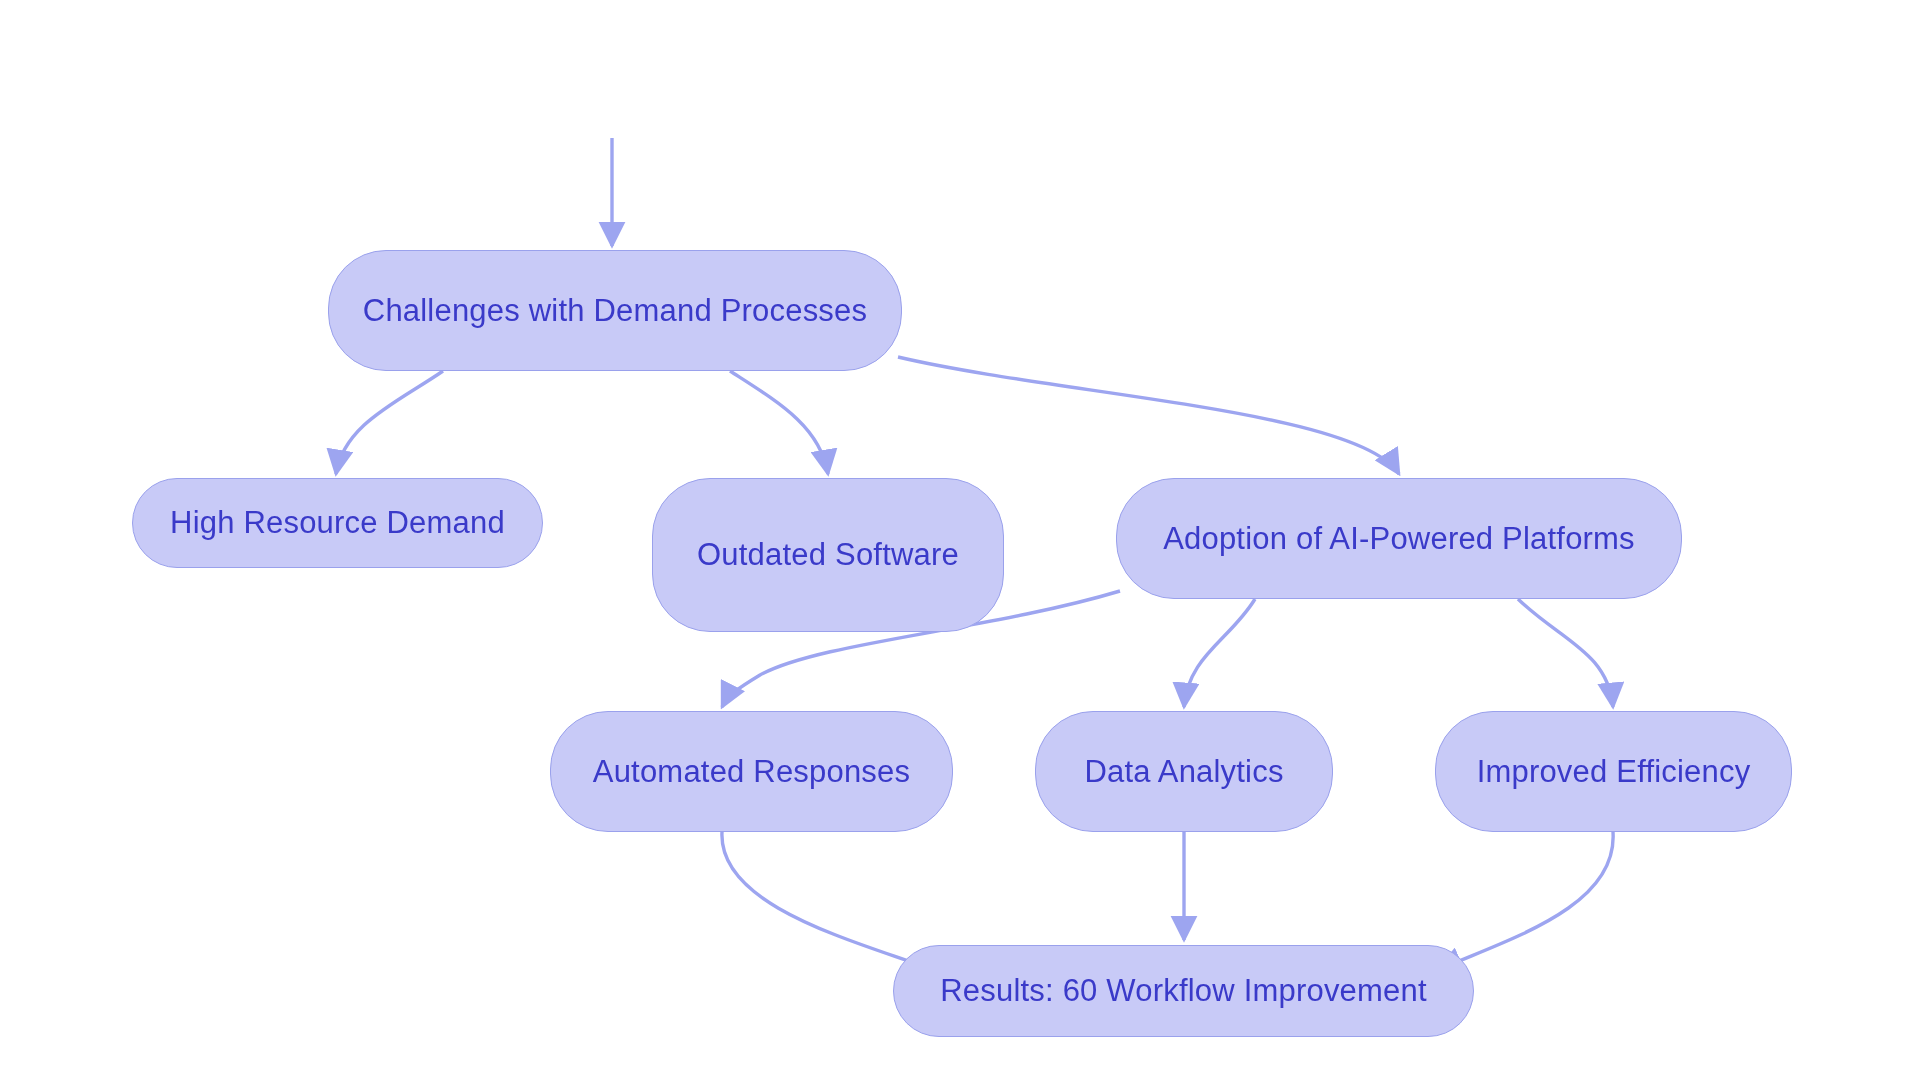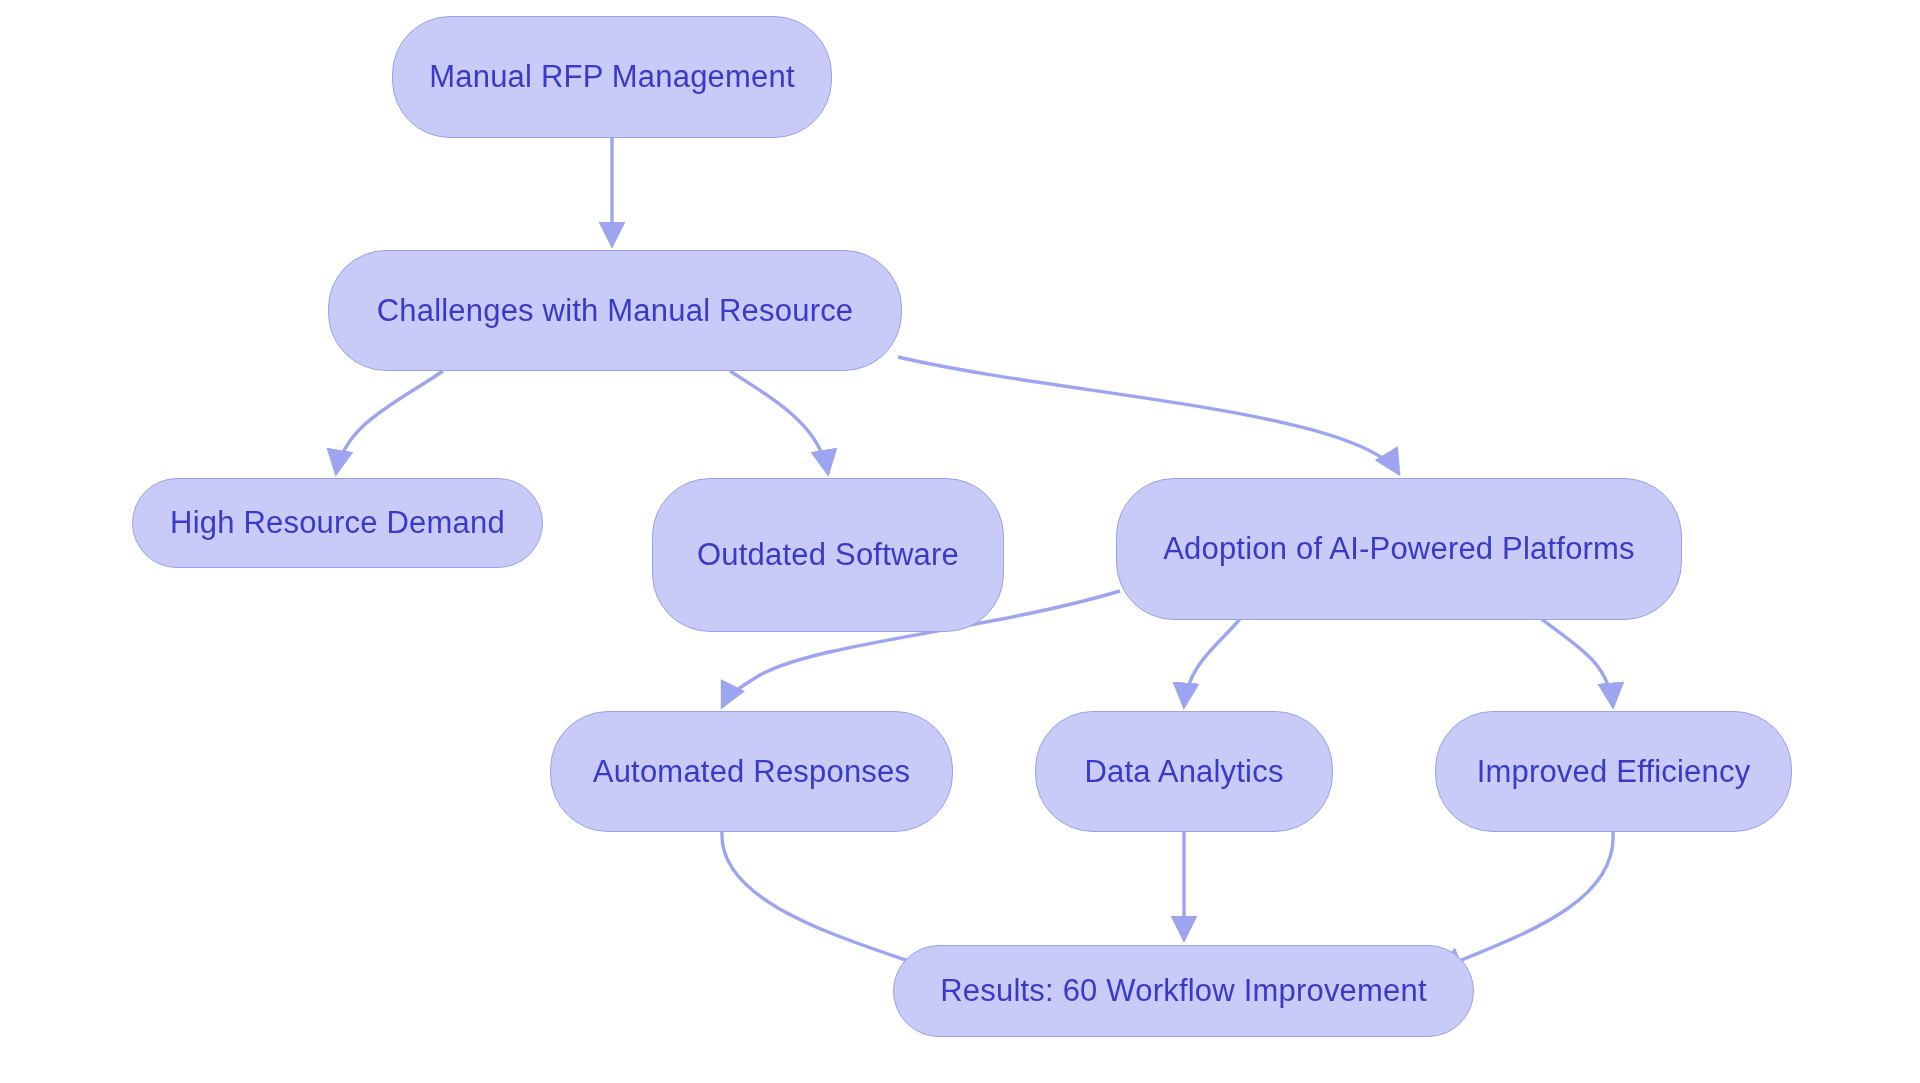--- a/index.html
+++ b/index.html
@@ -65,29 +65,28 @@
     <path class="edge" d="M 730,371 C 778,402 820,426 828,474"></path>
     <path class="edge" d="M 898,357 C 1060,395 1360,410 1399,474"></path>
     <path class="edge" d="M 1120,591 C 990,630 820,642 760,675 C 737,689 728,695 722,707"></path>
     <path class="edge" d="M 1255,599 C 1230,640 1188,656 1184,707"></path>
     <path class="edge" d="M 1518,599 C 1560,640 1608,652 1613,707"></path>
     <path class="edge" d="M 722,832 C 718,908 860,942 936,971"></path>
     <path class="edge" d="M 1184,832 L 1184,940"></path>
     <path class="edge" d="M 1613,832 C 1618,908 1505,940 1438,970"></path>
   </svg>
 
-  <div class="node" style="left:392px; top:16px; width:440px; height:122px;">Manual RFP Management</div>
 
-  <div class="node" style="left:328px; top:250px; width:574px; height:121px;">Challenges with Manual Resource</div>
+  <div class="node" style="left:328px; top:250px; width:574px; height:121px;">Challenges with Demand Processes</div>
 
   <div class="node" style="left:132px; top:478px; width:411px; height:90px;">High Resource Demand</div>
 
   <div class="node" style="left:652px; top:478px; width:352px; height:154px;">Outdated Software</div>
 
-  <div class="node" style="left:1116px; top:478px; width:566px; height:142px;text-align:center;">Adoption of AI-Powered Platforms</div>
+  <div class="node" style="left:1116px; top:478px; width:566px; height:121px;text-align:center;">Adoption of AI-Powered Platforms</div>
 
   <div class="node" style="left:550px; top:711px; width:403px; height:121px;">Automated Responses</div>
 
   <div class="node" style="left:1435px; top:711px; width:357px; height:121px;">Improved Efficiency</div>
 
   <div class="node" style="left:1035px; top:711px; width:298px; height:121px;">Data Analytics</div>
 
   <div class="node" style="left:893px; top:945px; width:581px; height:92px;">Results: 60 Workflow Improvement</div>
 
 </div>

